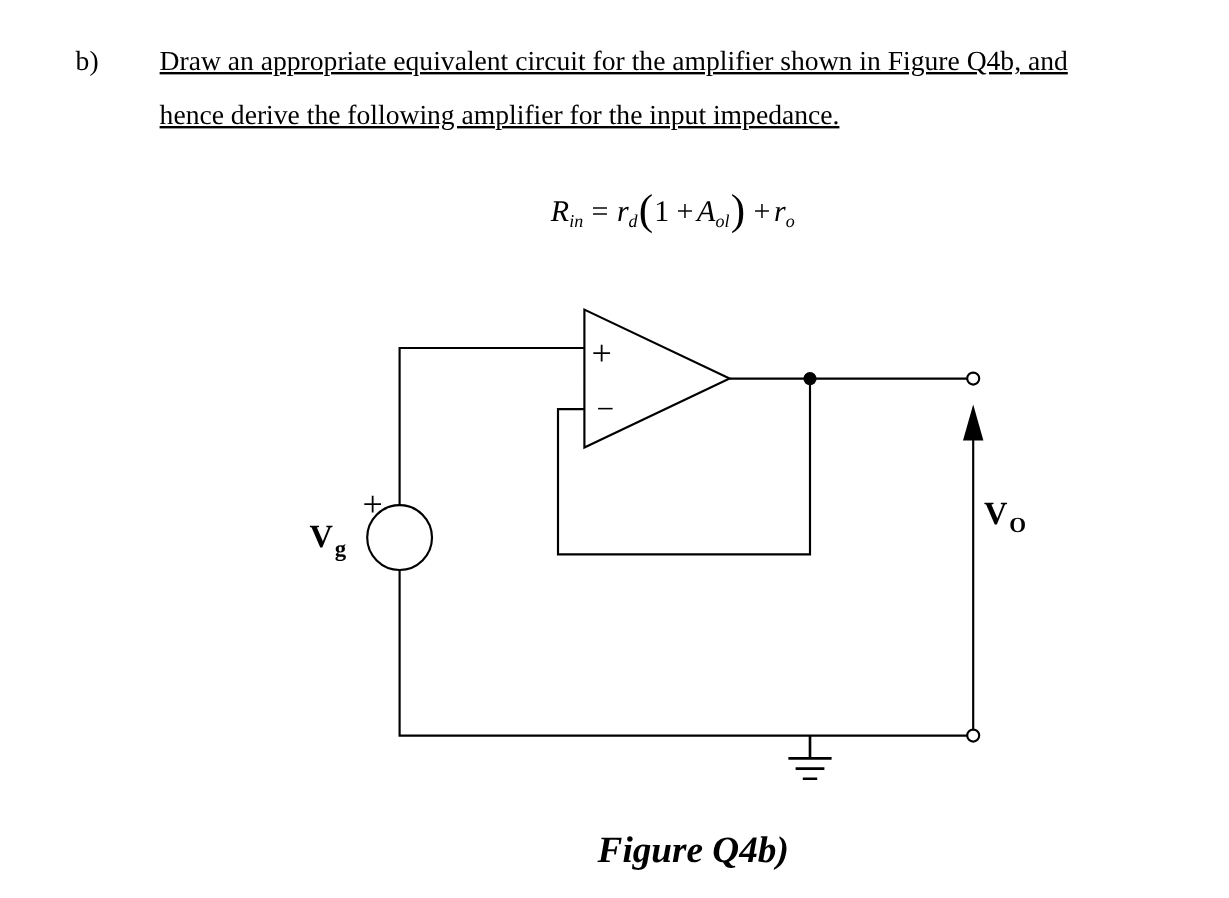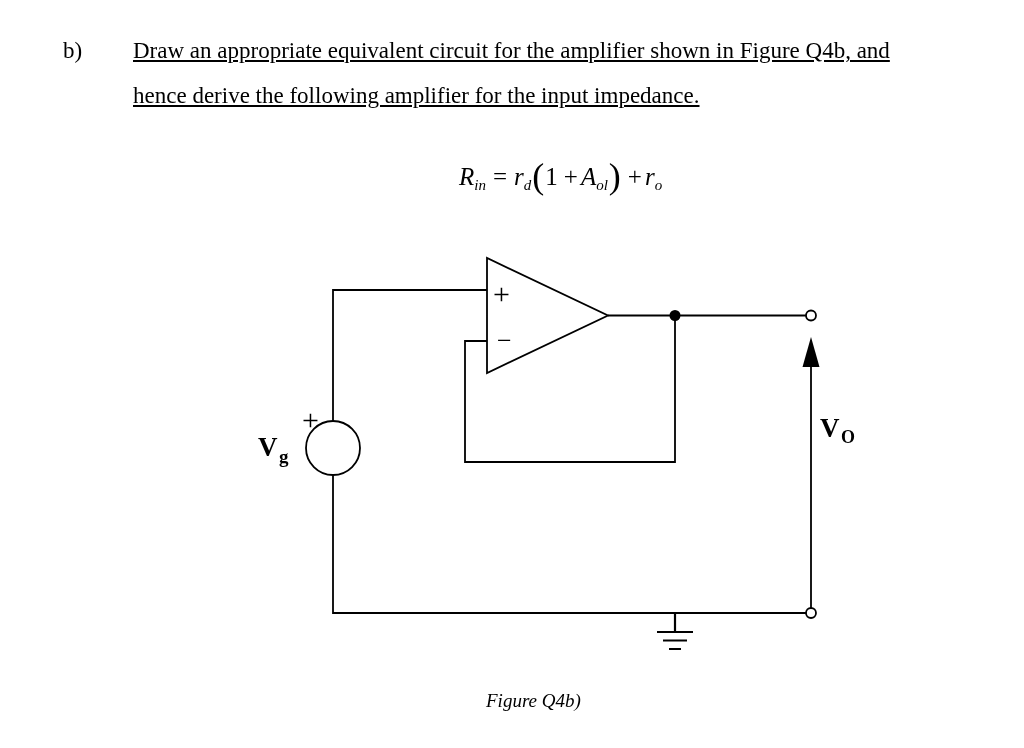--- a/index.html
+++ b/index.html
@@ -56,23 +56,23 @@
     top: 3px;
     line-height: 0;
     margin: 0 1px;
   }
   .circuit-svg {
     position: absolute;
     left: 0; top: 0;
   }
   .caption {
     position: absolute;
-    left: 486px; top: 690px;
-    font-size: 19px;
-    font-weight: normal;
+    left: 498px; top: 690px;
+    font-size: 31px;
+    font-weight: bold;
     font-style: italic;
   }
 </style>
 </head>
 <body>
 
 <div class="page">
 
   <div class="q-label">b)</div>
 

